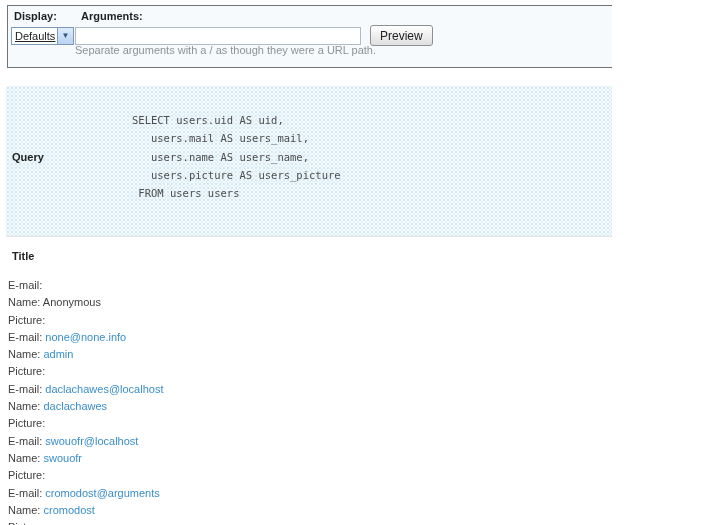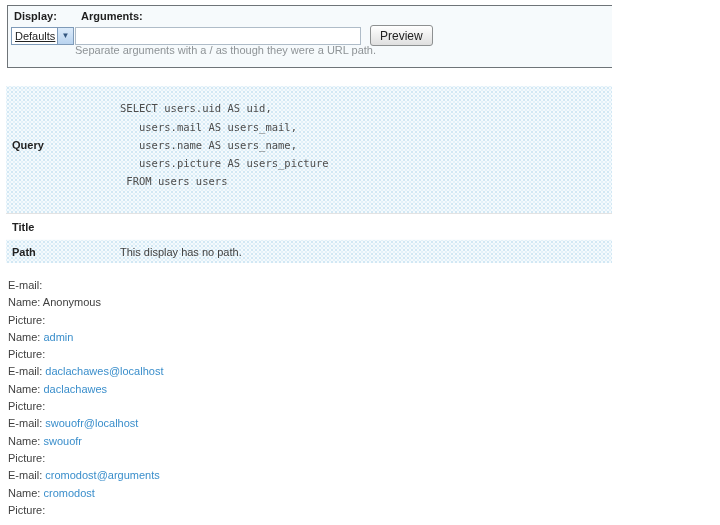--- a/index.html
+++ b/index.html
@@ -49,22 +49,22 @@
     font-family:"Liberation Sans",sans-serif;font-size:12px;color:#222;cursor:pointer;
   }
   .args-help{position:absolute;left:67px;top:38px;color:#8e9396;}
 
   
   .info-table{position:absolute;left:6px;top:86px;width:645px;}
   .irow{display:flex;align-items:center;}
   .ilabel{flex:0 0 114px;box-sizing:border-box;padding-left:6px;font-weight:bold;color:#222;}
   .ivalue{color:#3f3f3f;}
   .irow-query{min-height:127px;box-sizing:border-box;padding:13px 0 22px;}
-  .sql{margin:0;font-family:"DejaVu Sans Mono",monospace;font-size:10.5px;line-height:18.3px;color:#4d4d4d;}
-  .irow-title{height:26px;box-sizing:border-box;background:#ffffff;border-top:1px solid #e3e3e3;}
+  .sql{margin:12px;font-family:"DejaVu Sans Mono",monospace;font-size:10.5px;line-height:18.3px;color:#4d4d4d;}
+  .irow-title{height:26px;box-sizing:border-box;background:#ffffff;border-top:1px solid #e3e3e3;align-items:flex-end;}
   .irow-path{height:24px;box-sizing:border-box;border-top:1px solid #fbfdfe;}
 
   
   .results{position:absolute;left:8px;top:277px;width:640px;}
   .line{height:17.3px;line-height:17.3px;overflow:hidden;}
   .flabel{color:#3f3f3f;text-align:center;}
   .fvalue{color:#3f3f3f;}
   .vlink{color:#3a8ecb;text-decoration:none;cursor:pointer;}
 </style>
 </head>
@@ -96,30 +96,27 @@
       <pre class="sql">SELECT users.uid AS uid,
    users.mail AS users_mail,
    users.name AS users_name,
    users.picture AS users_picture
  FROM users users</pre>
     </div>
     <div class="irow irow-title">
       <div class="ilabel">Title</div>
       <div class="ivalue"></div>
     </div>
-    <div class="irow irow-path texture">
-      <div class="ilabel">Path</div>
-      <div class="ivalue">This display has no path.</div>
-    </div>
   </div>
 
   <div class="results" id="results">
       <div class="line"><span class="flabel">E-mail:</span></div>
       <div class="line"><span class="flabel">Name:</span> <span class="fvalue">Anonymous</span></div>
       <div class="line"><span class="flabel">Picture:</span></div>
+      <div class="line"><span class="flabel">E-mail:</span> <a class="vlink" href="#">none@none.info</a></div>
       <div class="line"><span class="flabel">Name:</span> <a class="vlink" href="#">admin</a></div>
       <div class="line"><span class="flabel">Picture:</span></div>
       <div class="line"><span class="flabel">E-mail:</span> <a class="vlink" href="#">daclachawes@localhost</a></div>
       <div class="line"><span class="flabel">Name:</span> <a class="vlink" href="#">daclachawes</a></div>
       <div class="line"><span class="flabel">Picture:</span></div>
       <div class="line"><span class="flabel">E-mail:</span> <a class="vlink" href="#">swouofr@localhost</a></div>
       <div class="line"><span class="flabel">Name:</span> <a class="vlink" href="#">swouofr</a></div>
       <div class="line"><span class="flabel">Picture:</span></div>
       <div class="line"><span class="flabel">E-mail:</span> <a class="vlink" href="#">cromodost@arguments</a></div>
       <div class="line"><span class="flabel">Name:</span> <a class="vlink" href="#">cromodost</a></div>

